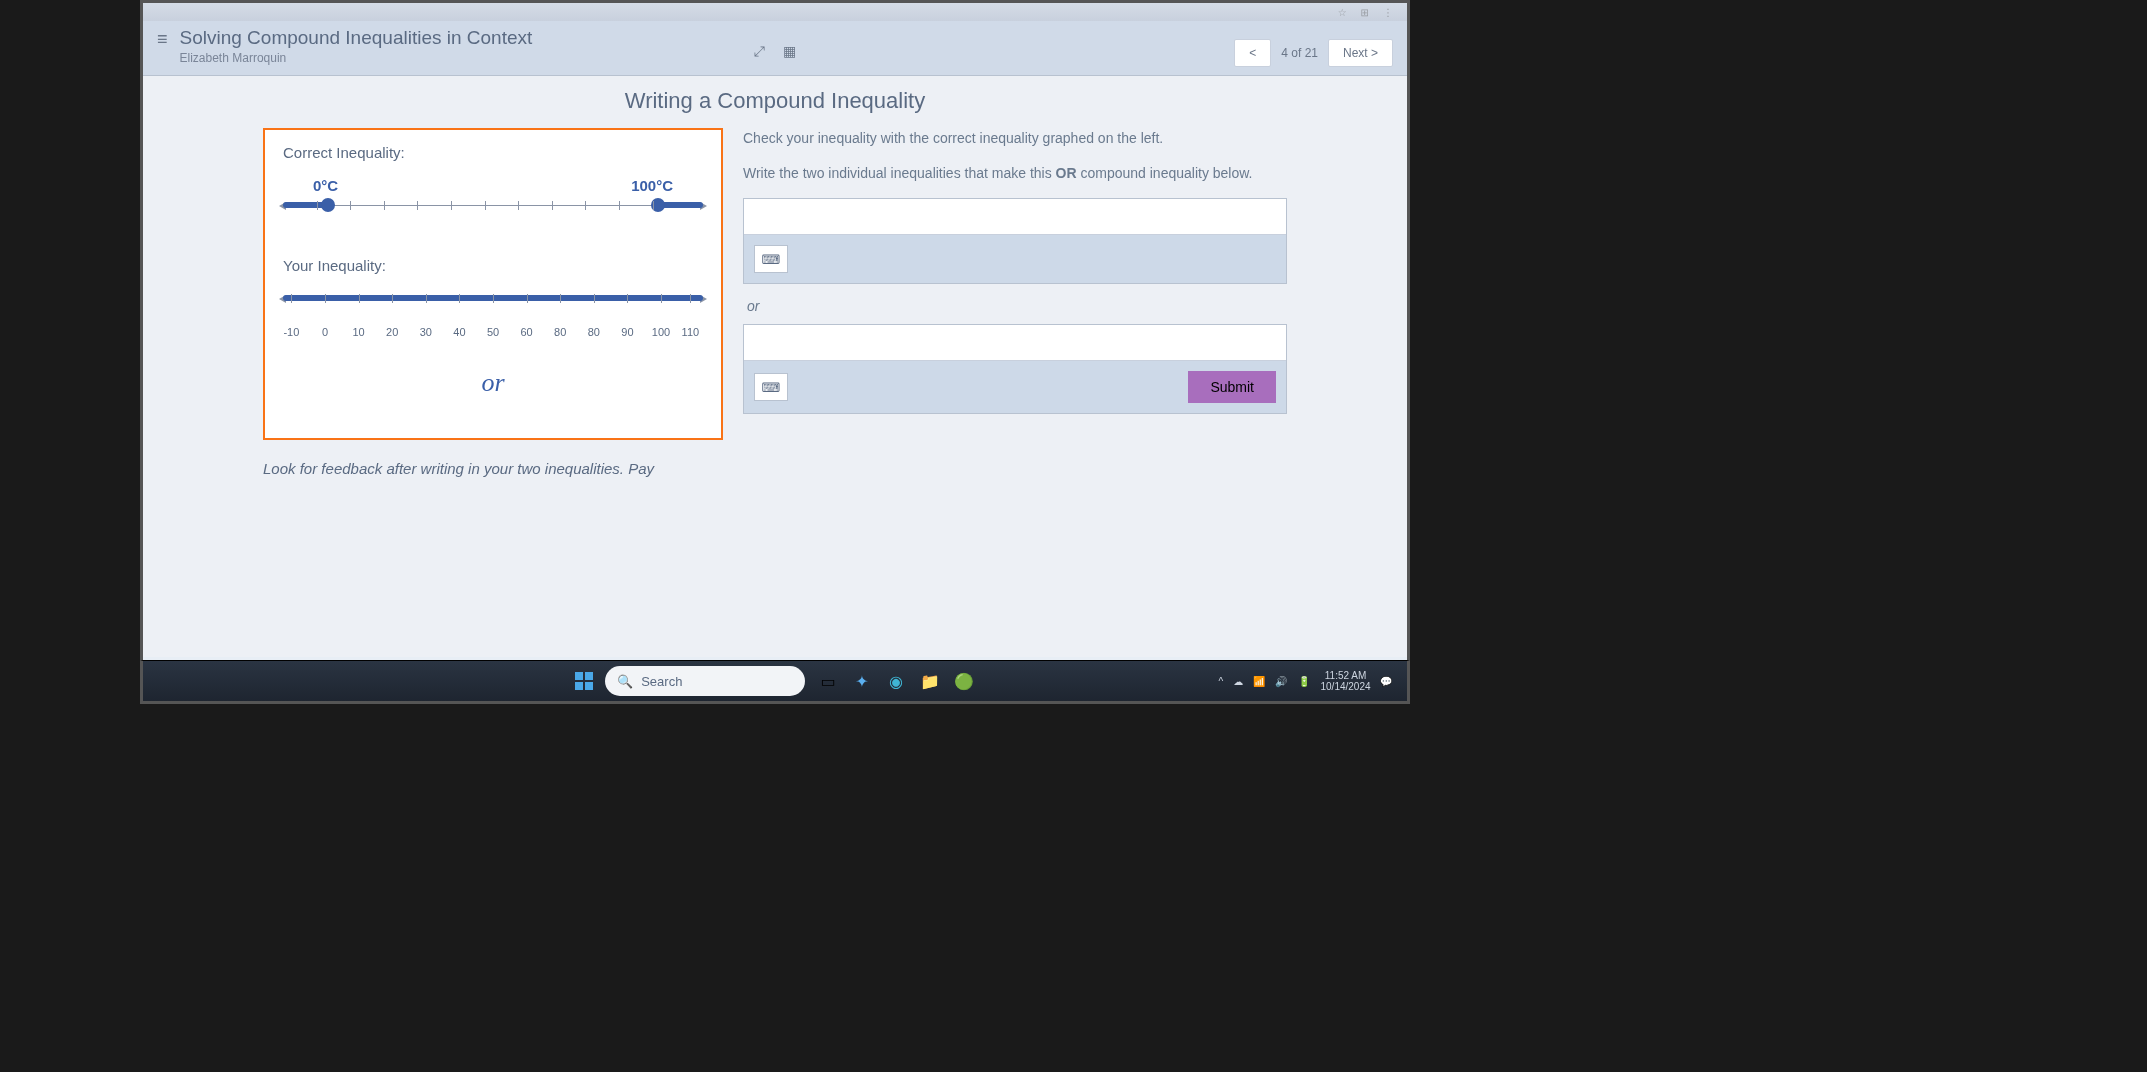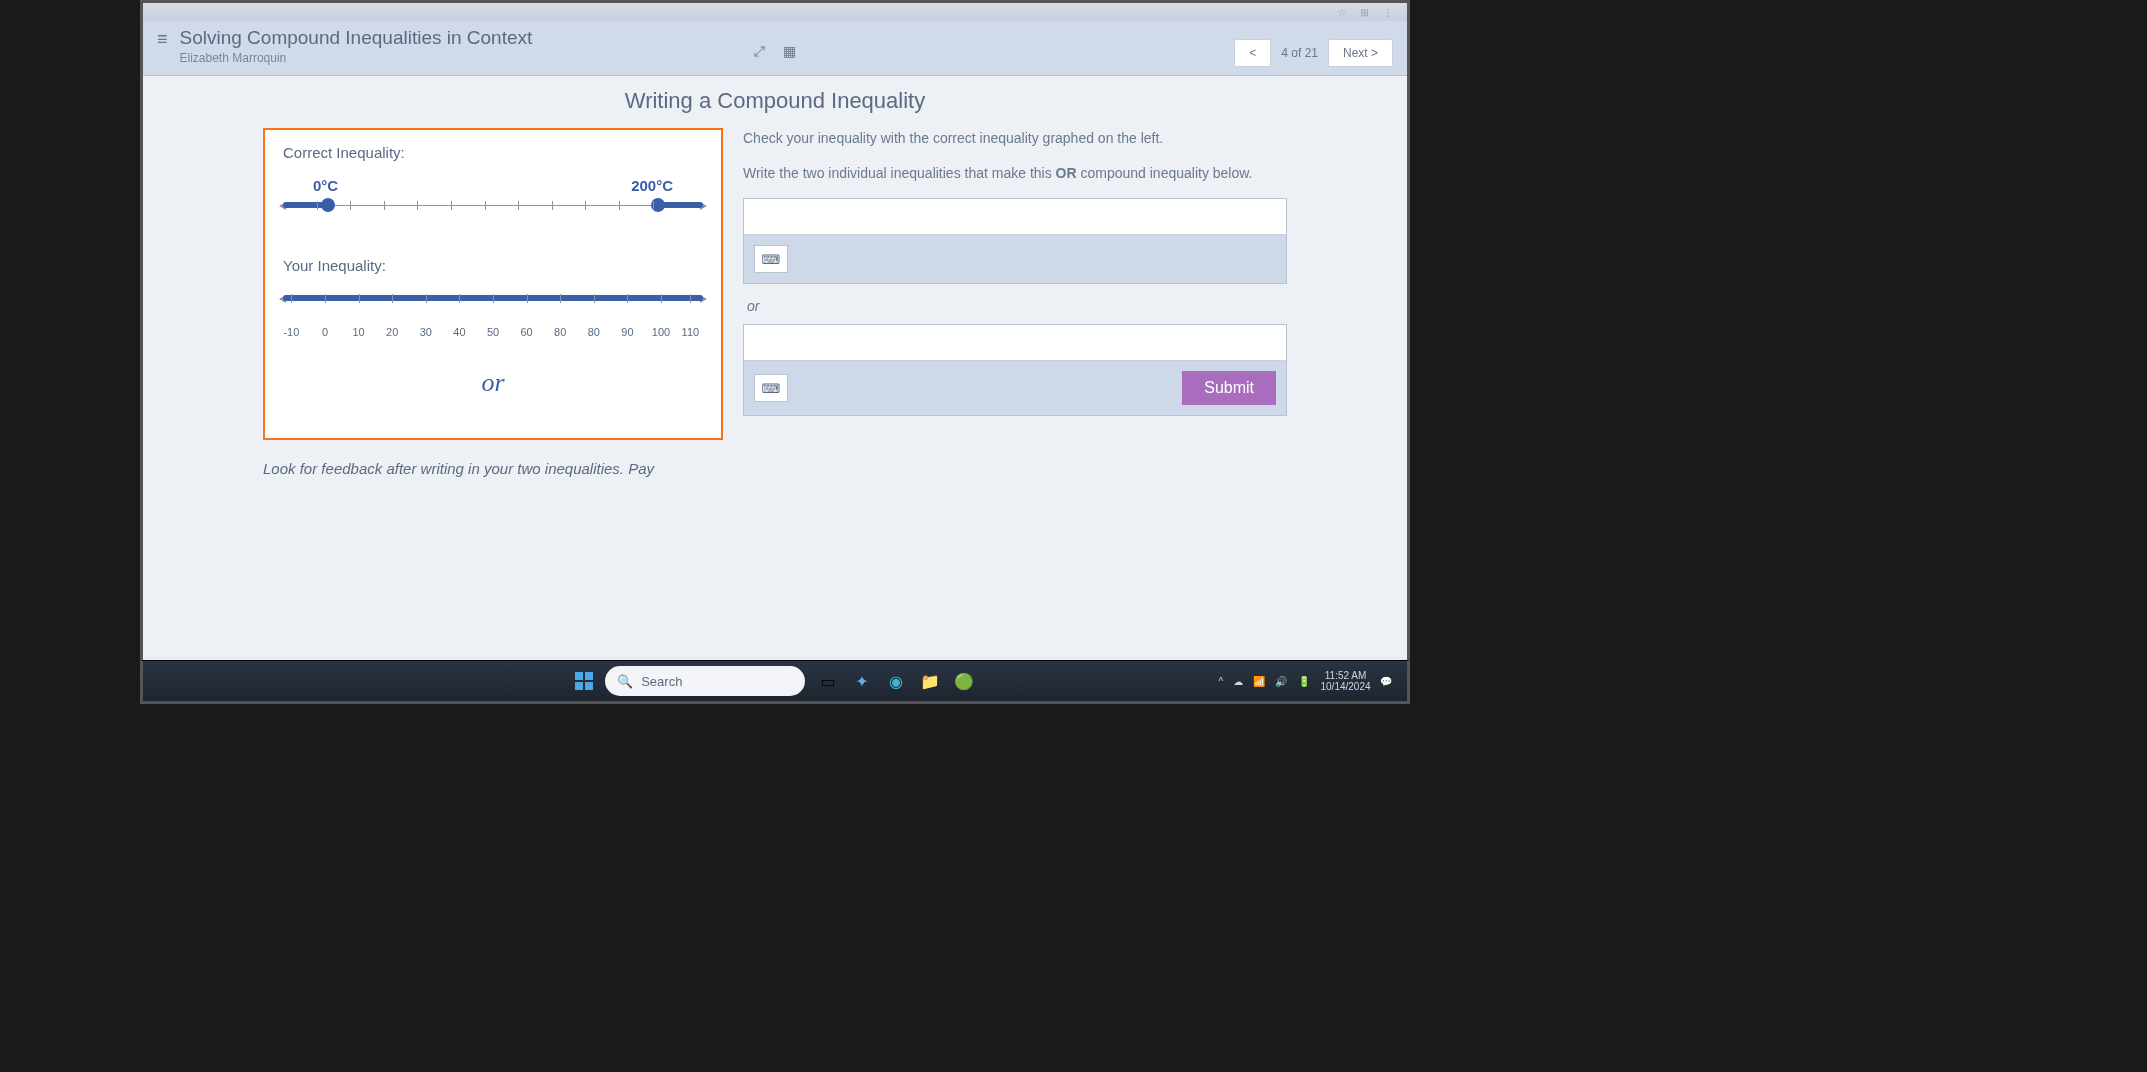--- a/index.html
+++ b/index.html
@@ -76,21 +76,21 @@
 .numlab{position:absolute;top:44px;font-size:11px;color:#5a6a82;transform:translateX(-50%)}
 .or-big{text-align:center;font-family:'Times New Roman',serif;font-style:italic;font-size:26px;color:#3a5fa8;margin-top:30px}
 .panel-right{flex:1;padding-top:0}
 .instr{font-size:14px;color:#6a7a8e;line-height:1.5;margin-bottom:14px}
 .instr b{font-weight:700}
 .ans-box{border:1px solid #b8c2d0;background:#fff;margin-bottom:0}
 .ans-input{width:100%;height:36px;border:none;border-bottom:1px solid #c8d0dd;padding:0 10px;font-size:14px;outline:none}
 .ans-tools{background:#cdd9e8;padding:10px;display:flex;justify-content:space-between;align-items:center}
 .kbd-btn{width:34px;height:28px;background:#fff;border:1px solid #b8c2d0;display:flex;align-items:center;justify-content:center;cursor:pointer;font-size:13px;color:#5a6a82}
 .or-small{font-style:italic;font-size:14px;color:#6a7a8e;margin:14px 0 10px 4px}
-.submit{background:#a86ebd;color:#ffffff;border:none;padding:8px 22px;font-size:16px;cursor:pointer}
+.submit{background:#a86ebd;color:#000000;border:none;padding:8px 22px;font-size:14px;cursor:pointer}
 .footer-hint{font-style:italic;font-size:15px;color:#5a6a82;padding:20px 120px 0 120px}
 .taskbar{
   position:absolute;left:140px;top:660px;width:1270px;height:44px;
   background:linear-gradient(#2a3442,#1e2530);
   display:flex;align-items:center;gap:10px;padding:0 18px;
   border:3px solid #555;border-top:1px solid #000;
 }
 .tb-center{position:absolute;left:50%;transform:translateX(-50%);display:flex;align-items:center;gap:12px}
 .start{display:grid;grid-template-columns:8px 8px;grid-template-rows:8px 8px;gap:2px}
 .start div{background:#4aa8e8}
@@ -127,21 +127,21 @@
     </div>
   </div>
 
   <div class="content">
     <div class="lesson-title">Writing a Compound Inequality</div>
     <div class="two-col">
       <div class="panel-left">
         <div class="section-label">Correct Inequality:</div>
         <div class="nl-wrap">
           <div class="templab" style="left:30px">0°C</div>
-          <div class="templab" style="right:30px">200°C</div>
+          <div class="templab" style="right:30px">100°C</div>
           <div class="axis"></div>
           <div class="seg" style="left:0;width:44px"></div>
           <div class="seg" style="right:0;width:44px"></div>
           <div class="dot" style="left:38px"></div>
           <div class="dot" style="right:38px"></div>
           <div class="tick" style="left:8%"></div>
             <div class="tick" style="left:16%"></div>
           <div class="tick" style="left:24%"></div>
             <div class="tick" style="left:32%"></div>
           <div class="tick" style="left:40%"></div>

